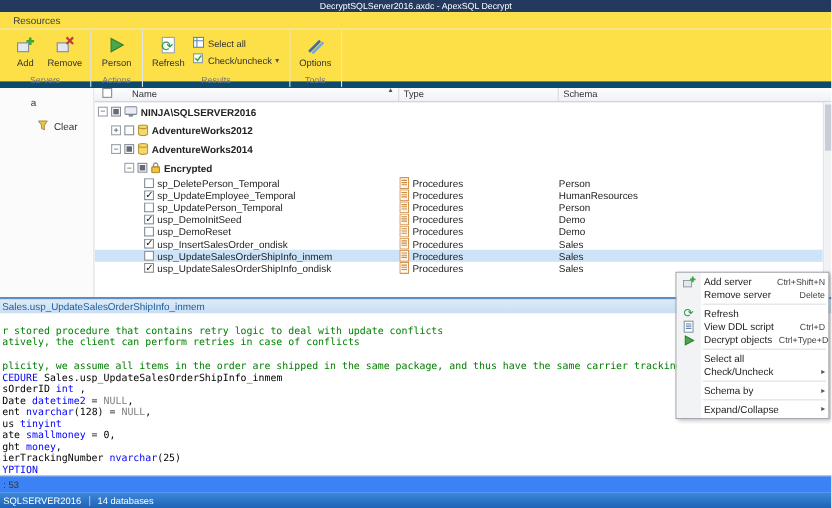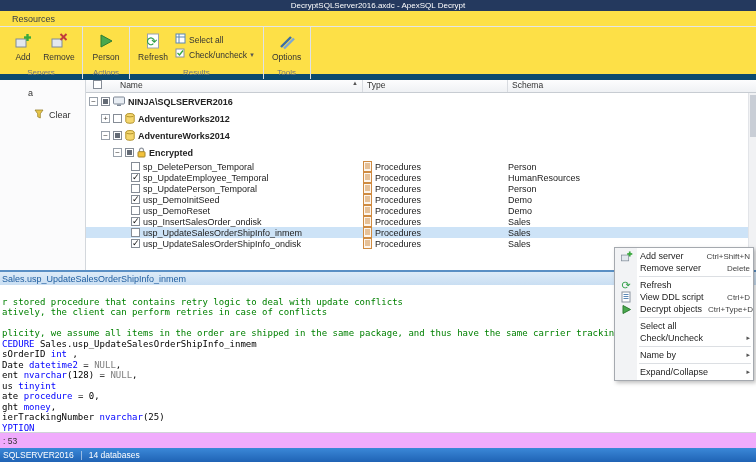--- a/index.html
+++ b/index.html
@@ -61,21 +61,21 @@
 
   
   .script-header { height:15px; flex:none; background:linear-gradient(#ddebf8,#c9def2); border-top:2px solid #5a8fc4; display:flex; align-items:center; padding-left:2px; font-size:9px; color:#1d5c9e; }
   .script-code { height:147px; flex:none; background:#fff; padding:1px 0 0 2px; overflow:hidden; }
   .code-line { height:10.5px; line-height:10.5px; font-family:"DejaVu Sans Mono", monospace; font-size:9px; white-space:pre; }
   .code-line .c { color:#008000; }
   .code-line .k { color:#0000ff; }
   .code-line .g { color:#808080;margin-top:28px; }
   .code-line .p { color:#000; }
 
-  .editor-status { height:16px; flex:none; background:#f0abfc; border-top:1px solid #d0d3d8; font-size:8.5px; color:#333; display:flex; align-items:center; padding-left:3px; }
+  .editor-status { height:16px; flex:none; background:#3b82f6; border-top:1px solid #d0d3d8; font-size:8.5px; color:#333; display:flex; align-items:center; padding-left:3px; }
 
   
   .statusbar { height:14px; flex:none; background:linear-gradient(#3b88d8,#1f63b5); color:#fff; font-size:8.5px; display:flex; align-items:center; gap:7px; padding-left:3px; }
   .sb-sep { width:1px; height:9px; background:rgba(255,255,255,.5); }
 
   
   .context-menu { position:absolute; left:614px; top:247px; width:140px; background:linear-gradient(to right, #f2f3f5 0, #f2f3f5 22px, #fff 22px); border:1px solid #a5a9af; box-shadow:2px 2px 4px rgba(0,0,0,.25); padding:2px 0; z-index:10; }
   .menu-item { display:flex; align-items:center; height:12px; padding-right:3px; font-size:9px; color:#222; cursor:default; }
   .mi-icon { width:22px; flex:none; display:flex; align-items:center; justify-content:center; }
   .mi-label { flex:1; padding-left:3px; white-space:nowrap; }
@@ -440,21 +440,21 @@
       <div class="code-line"></div>
       <div class="code-line"><span class="c">r stored procedure that contains retry logic to deal with update conflicts</span></div>
       <div class="code-line"><span class="c">atively, the client can perform retries in case of conflicts</span></div>
       <div class="code-line"></div>
       <div class="code-line"><span class="c">plicity, we assume all items in the order are shipped in the same package, and thus have the same carrier tracking number</span></div>
       <div class="code-line"><span class="k">CEDURE </span><span class="p">Sales.usp_UpdateSalesOrderShipInfo_inmem</span></div>
       <div class="code-line"><span class="p">sOrderID </span><span class="k">int</span><span class="p"> ,</span></div>
       <div class="code-line"><span class="p">Date </span><span class="k">datetime2</span><span class="p"> = </span><span class="g">NULL</span><span class="p">,</span></div>
       <div class="code-line"><span class="p">ent </span><span class="k">nvarchar</span><span class="p">(128) = </span><span class="g">NULL</span><span class="p">,</span></div>
       <div class="code-line"><span class="p">us </span><span class="k">tinyint</span></div>
-      <div class="code-line"><span class="p">ate </span><span class="k">procedure</span><span class="p"> = 0,</span></div>
+      <div class="code-line"><span class="p">ate </span><span class="k">smallmoney</span><span class="p"> = 0,</span></div>
       <div class="code-line"><span class="p">ght </span><span class="k">money</span><span class="p">,</span></div>
       <div class="code-line"><span class="p">ierTrackingNumber </span><span class="k">nvarchar</span><span class="p">(25)</span></div>
       <div class="code-line"><span class="k">YPTION</span></div>
     </div>
 
   <div class="editor-status">
     <span>: 53</span>
   </div>
 
   <div class="statusbar">
@@ -514,21 +514,21 @@
         <span class="mi-label">Select all</span>
       </div>
       <div class="menu-item">
         <span class="mi-icon"></span>
         <span class="mi-label">Check/Uncheck</span>
         <span class="mi-arrow">▸</span>
       </div>
       <div class="menu-sep"></div>
       <div class="menu-item">
         <span class="mi-icon"></span>
-        <span class="mi-label">Name by</span>
+        <span class="mi-label">Schema by</span>
         <span class="mi-arrow">▸</span>
       </div>
       <div class="menu-sep"></div>
       <div class="menu-item">
         <span class="mi-icon"></span>
         <span class="mi-label">Expand/Collapse</span>
         <span class="mi-arrow">▸</span>
       </div>
     </div>
 

